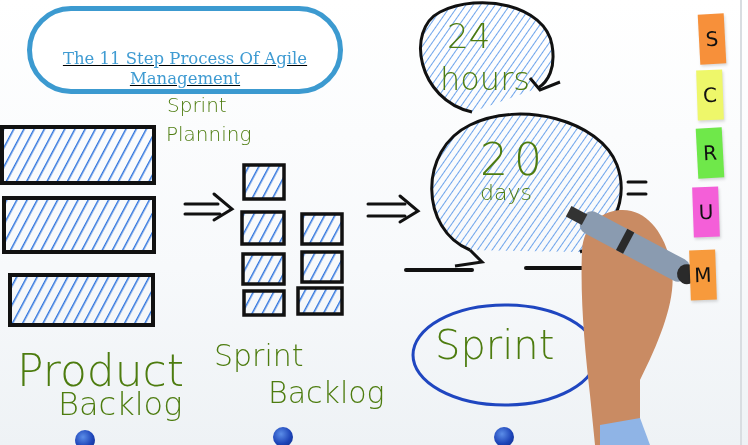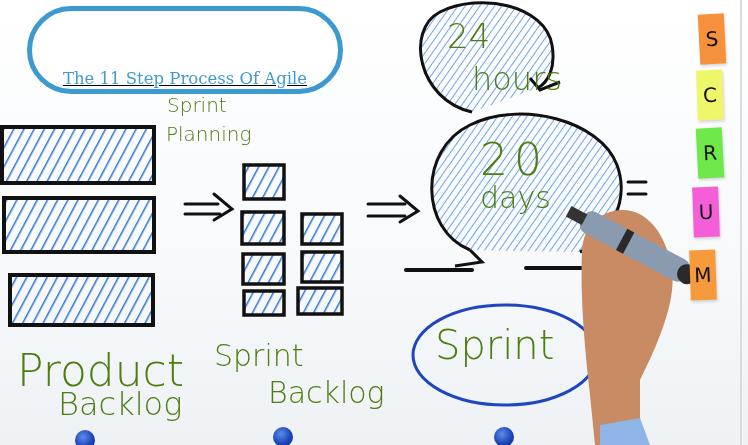--- a/index.html
+++ b/index.html
@@ -91,30 +91,31 @@
       <rect x="575" y="232" width="120" height="24" rx="10" fill="#8a9bb0"></rect>
       <rect x="620" y="232" width="8" height="24" fill="#2a2a2a"></rect>
       <rect x="560" y="238" width="18" height="12" fill="#333"></rect>
       <circle cx="694" cy="244" r="10" fill="#2a2a2a"></circle>
     </g>
   </g>
 </svg>
 
 <div class="title-pill">
   <div class="title-line">The 11 Step Process Of Agile</div>
+  <div class="title-line">Management</div>
 </div>
 
 <div class="label" style="left:167px;top:93px;font-size:20px;">Sprint</div>
 <div class="label" style="left:166px;top:122px;font-size:20px;text-align:right;">Planning</div>
 
 <div class="label" style="left:447px;top:16px;font-size:34px;">24</div>
-<div class="label" style="left:440px;top:60px;font-size:32px;margin-left:32px;">hours</div>
+<div class="label" style="left:440px;top:60px;font-size:32px;">hours</div>
 
 <div class="label" style="left:480px;top:134px;font-size:44px;letter-spacing:6px;">20</div>
-<div class="label" style="left:480px;top:180px;font-size:30px;">days</div>
+<div class="label" style="left:480px;top:180px;font-size:22px;">days</div>
 
 <div class="label" style="left:435px;top:322px;font-size:40px;">Sprint</div>
 
 <div class="label" style="left:17px;top:345px;font-size:44px;">Product</div>
 <div class="label" style="left:58px;top:385px;font-size:32px;">Backlog</div>
 
 <div class="label" style="left:214px;top:338px;font-size:30px;">Sprint</div>
 <div class="label" style="left:268px;top:375px;font-size:30px;">Backlog</div>
 
 <div class="note" style="left:699px;top:14px;background:#f7903a;transform:rotate(-3deg);">S</div>

